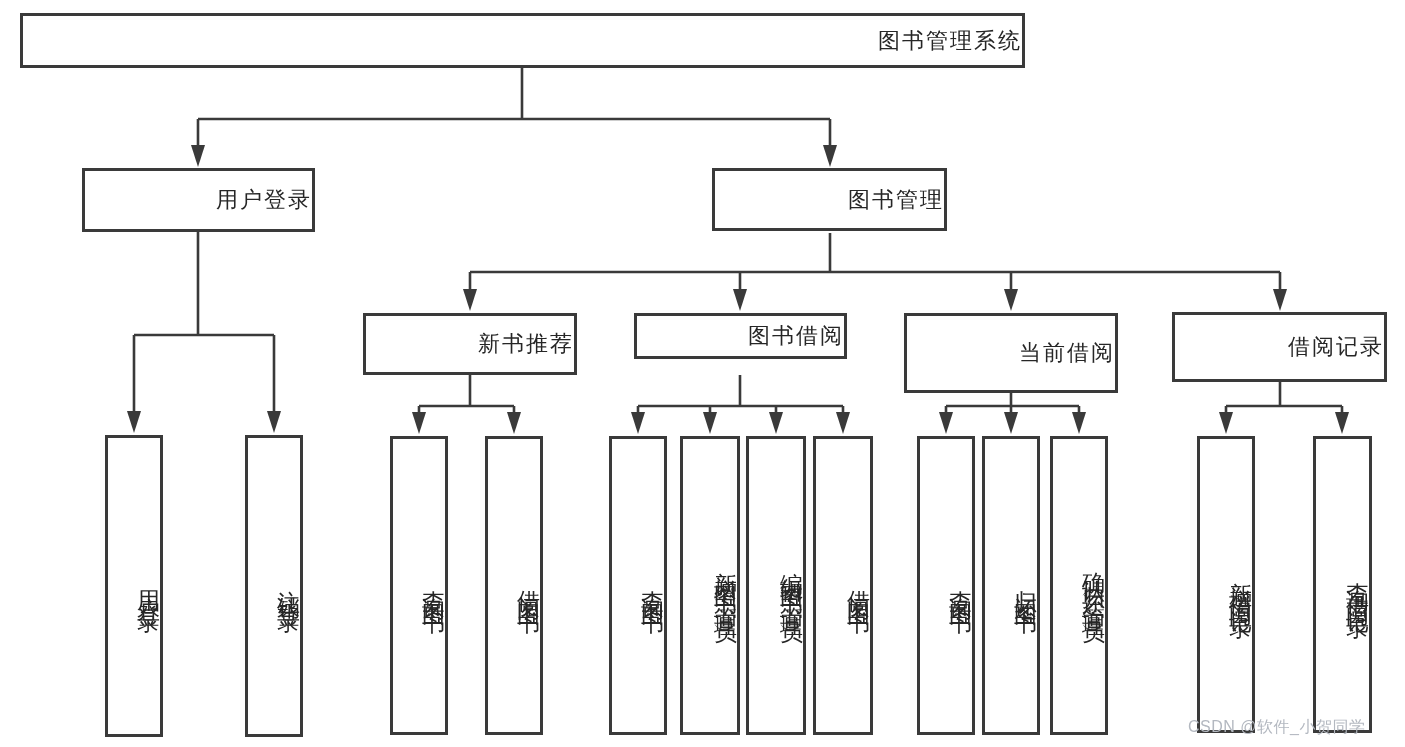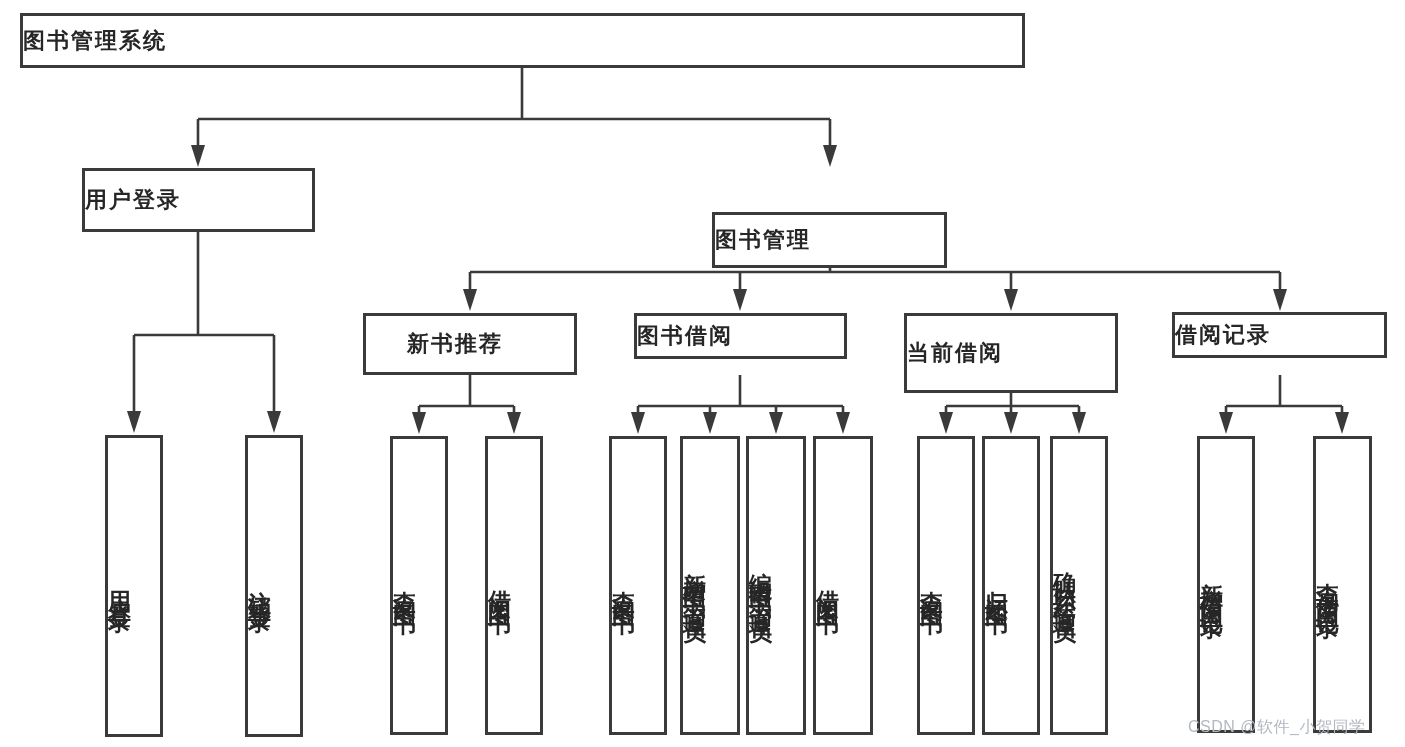--- a/index.html
+++ b/index.html
@@ -11,47 +11,46 @@
     overflow:hidden;
   }
   .wires{position:absolute;left:0;top:0;width:1405px;height:747px;}
   .node{
     position:absolute;
     box-sizing:border-box;
     background:#ffffff;
     border:3px solid #3a3a3a;
     display:flex;
     align-items:center;
-    justify-content:flex-start;
+    justify-content:flex-end;
     color:#262626;
-    font-weight:bold;
   }
   .h-label{
     font-size:22px;
     letter-spacing:2px;
     white-space:nowrap;
   }
   .leaf .v-label{
     writing-mode:vertical-rl;
     text-orientation:mixed;
     font-size:23px;
     letter-spacing:7px;
     line-height:1;
     white-space:nowrap;
   }
   
   .n-root{left:20px;top:13px;width:1005px;height:55px;}
   
   .n-user{left:82px;top:168px;width:233px;height:64px;}
-  .n-mgmt{left:712px;top:168px;width:235px;height:56px;margin-top:44px;}
+  .n-mgmt{left:712px;top:168px;width:235px;height:63px;}
   
   .n-newbook{left:363px;top:313px;width:214px;height:62px;padding-left:41px;}
   .n-borrow{left:634px;top:313px;width:213px;height:46px;}
   .n-current{left:904px;top:313px;width:214px;height:80px;}
-  .n-record{left:1172px;top:312px;width:215px;height:46px;}
+  .n-record{left:1172px;top:312px;width:215px;height:70px;}
   
   .lf1{left:105px;top:435px;width:58px;height:302px;}
   .lf2{left:245px;top:435px;width:58px;height:302px;}
   .lf3{left:390px;top:436px;width:58px;height:299px;}
   .lf4{left:485px;top:436px;width:58px;height:299px;}
   .lf5{left:609px;top:436px;width:58px;height:299px;}
   .lf6{left:680px;top:436px;width:60px;height:299px;}
   .lf7{left:746px;top:436px;width:60px;height:299px;}
   .lf8{left:813px;top:436px;width:60px;height:299px;}
   .lf9{left:917px;top:436px;width:58px;height:299px;}

